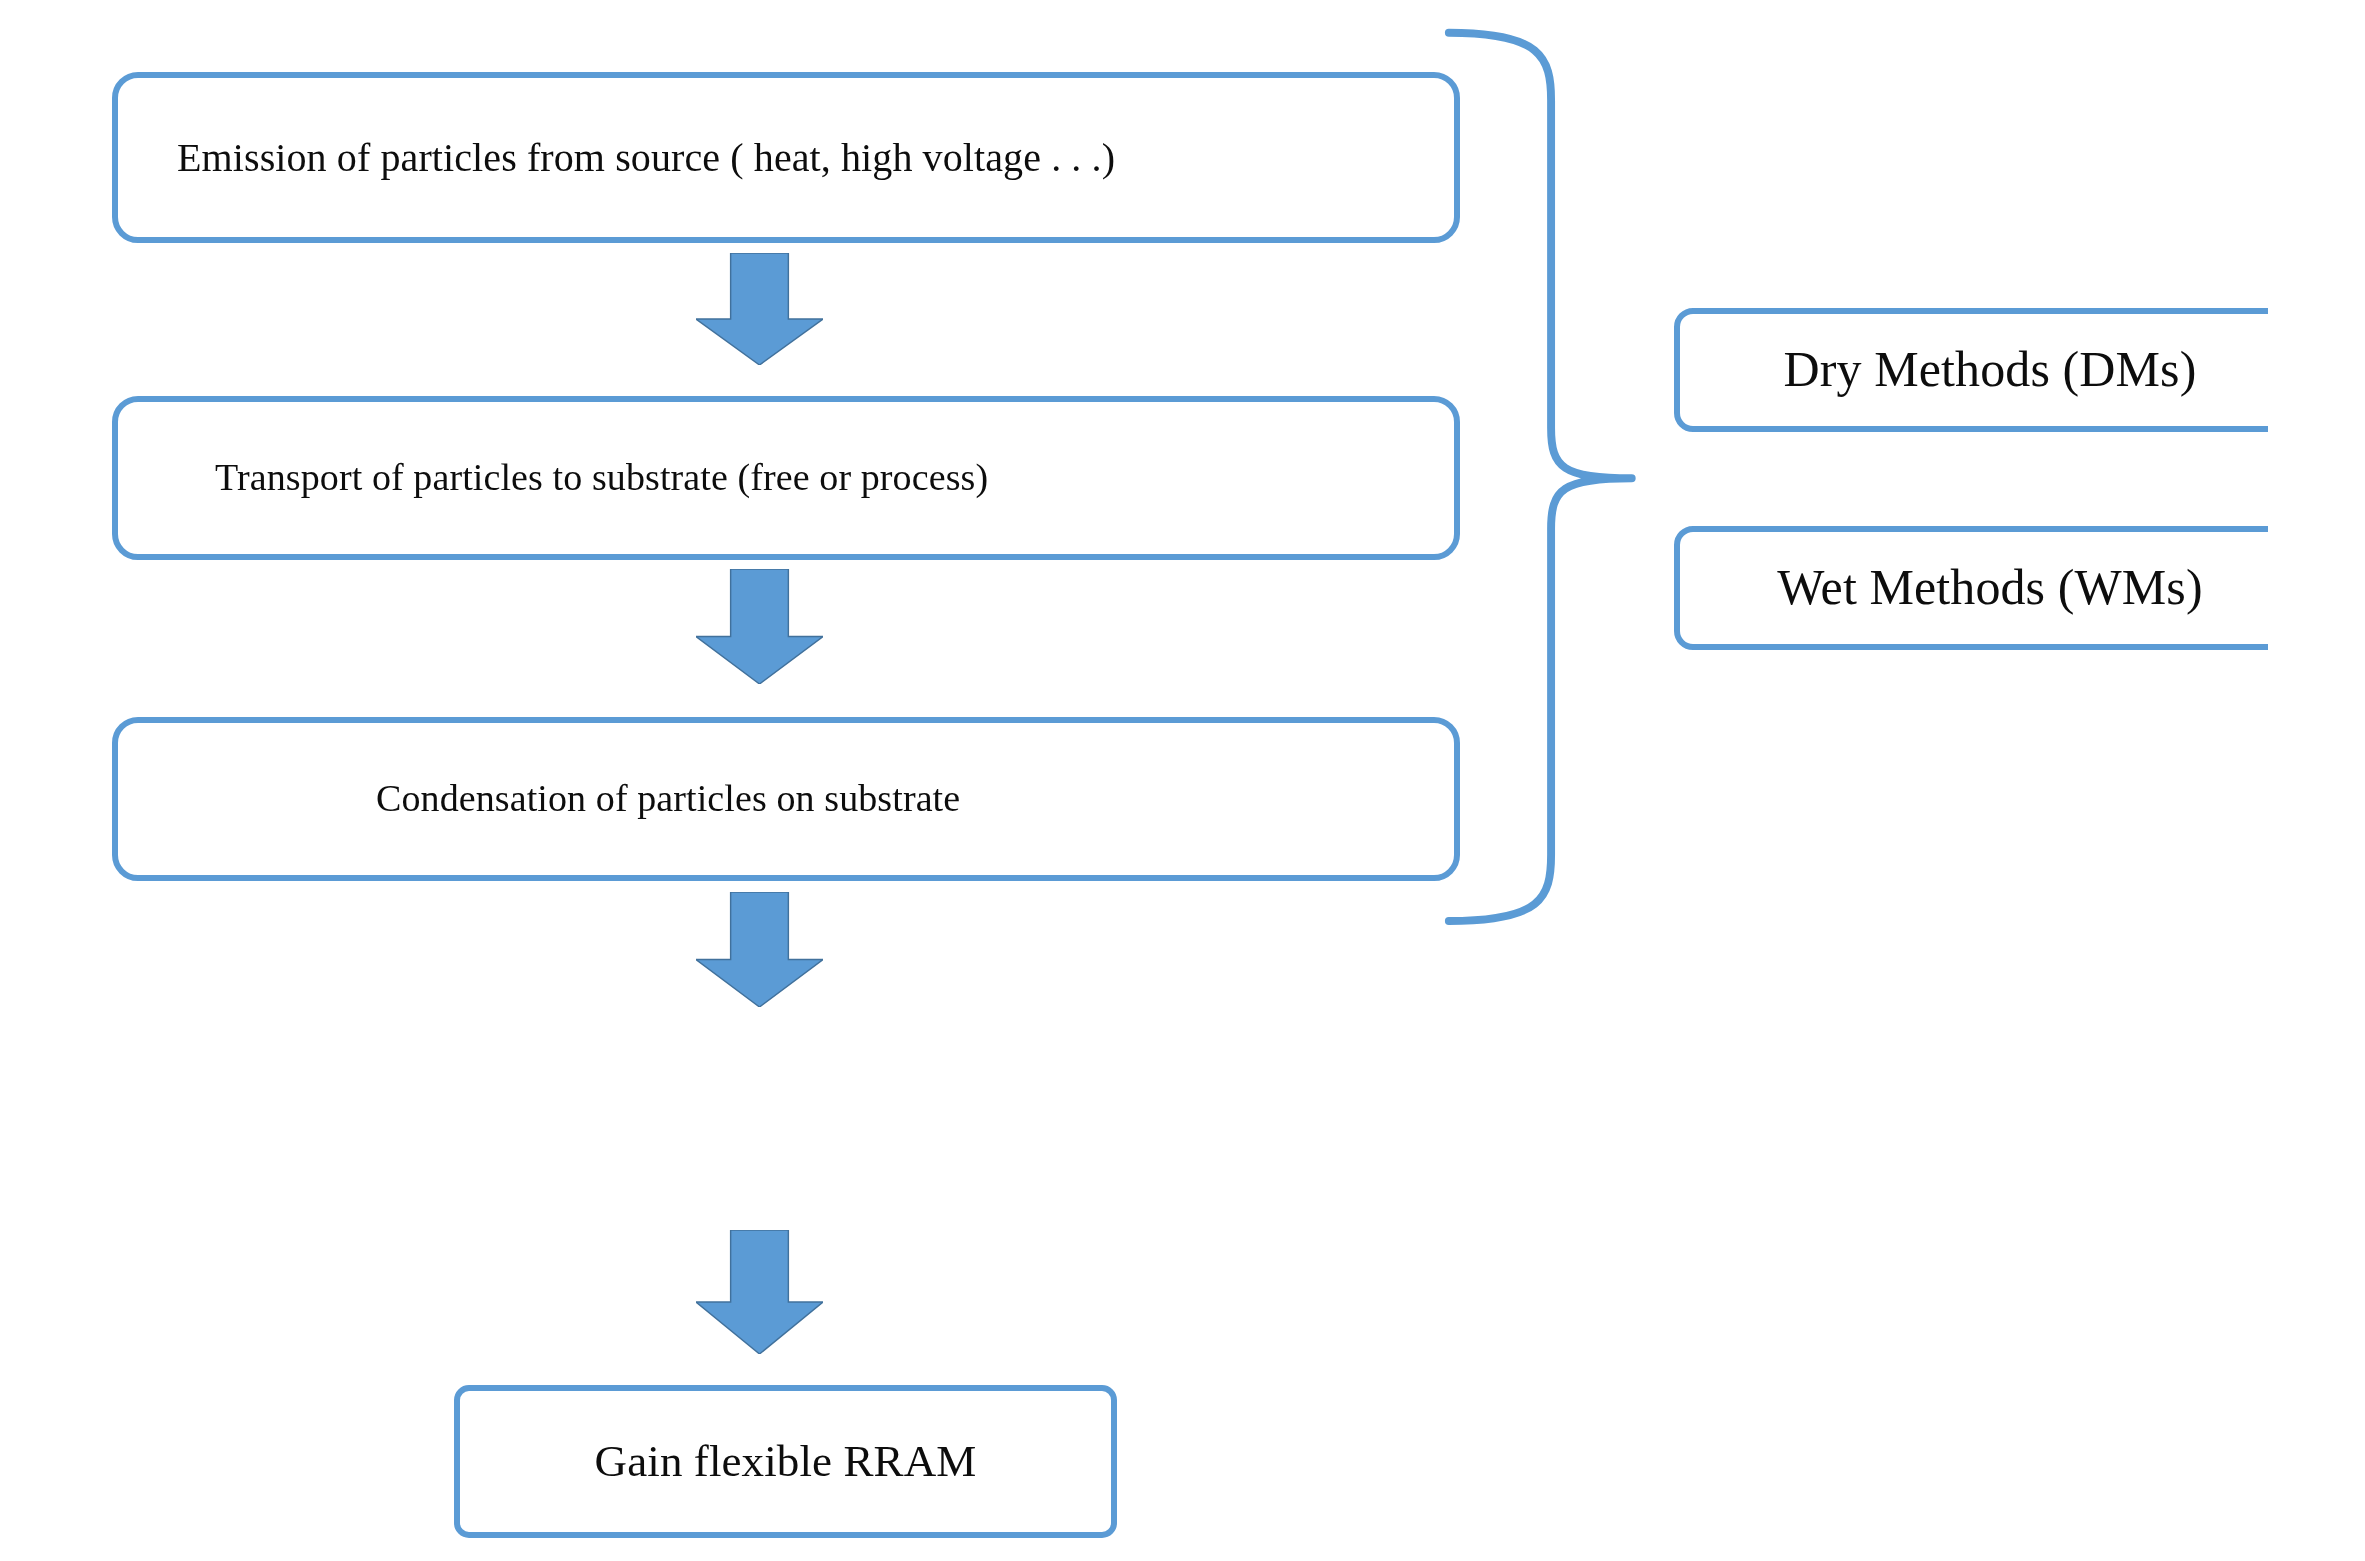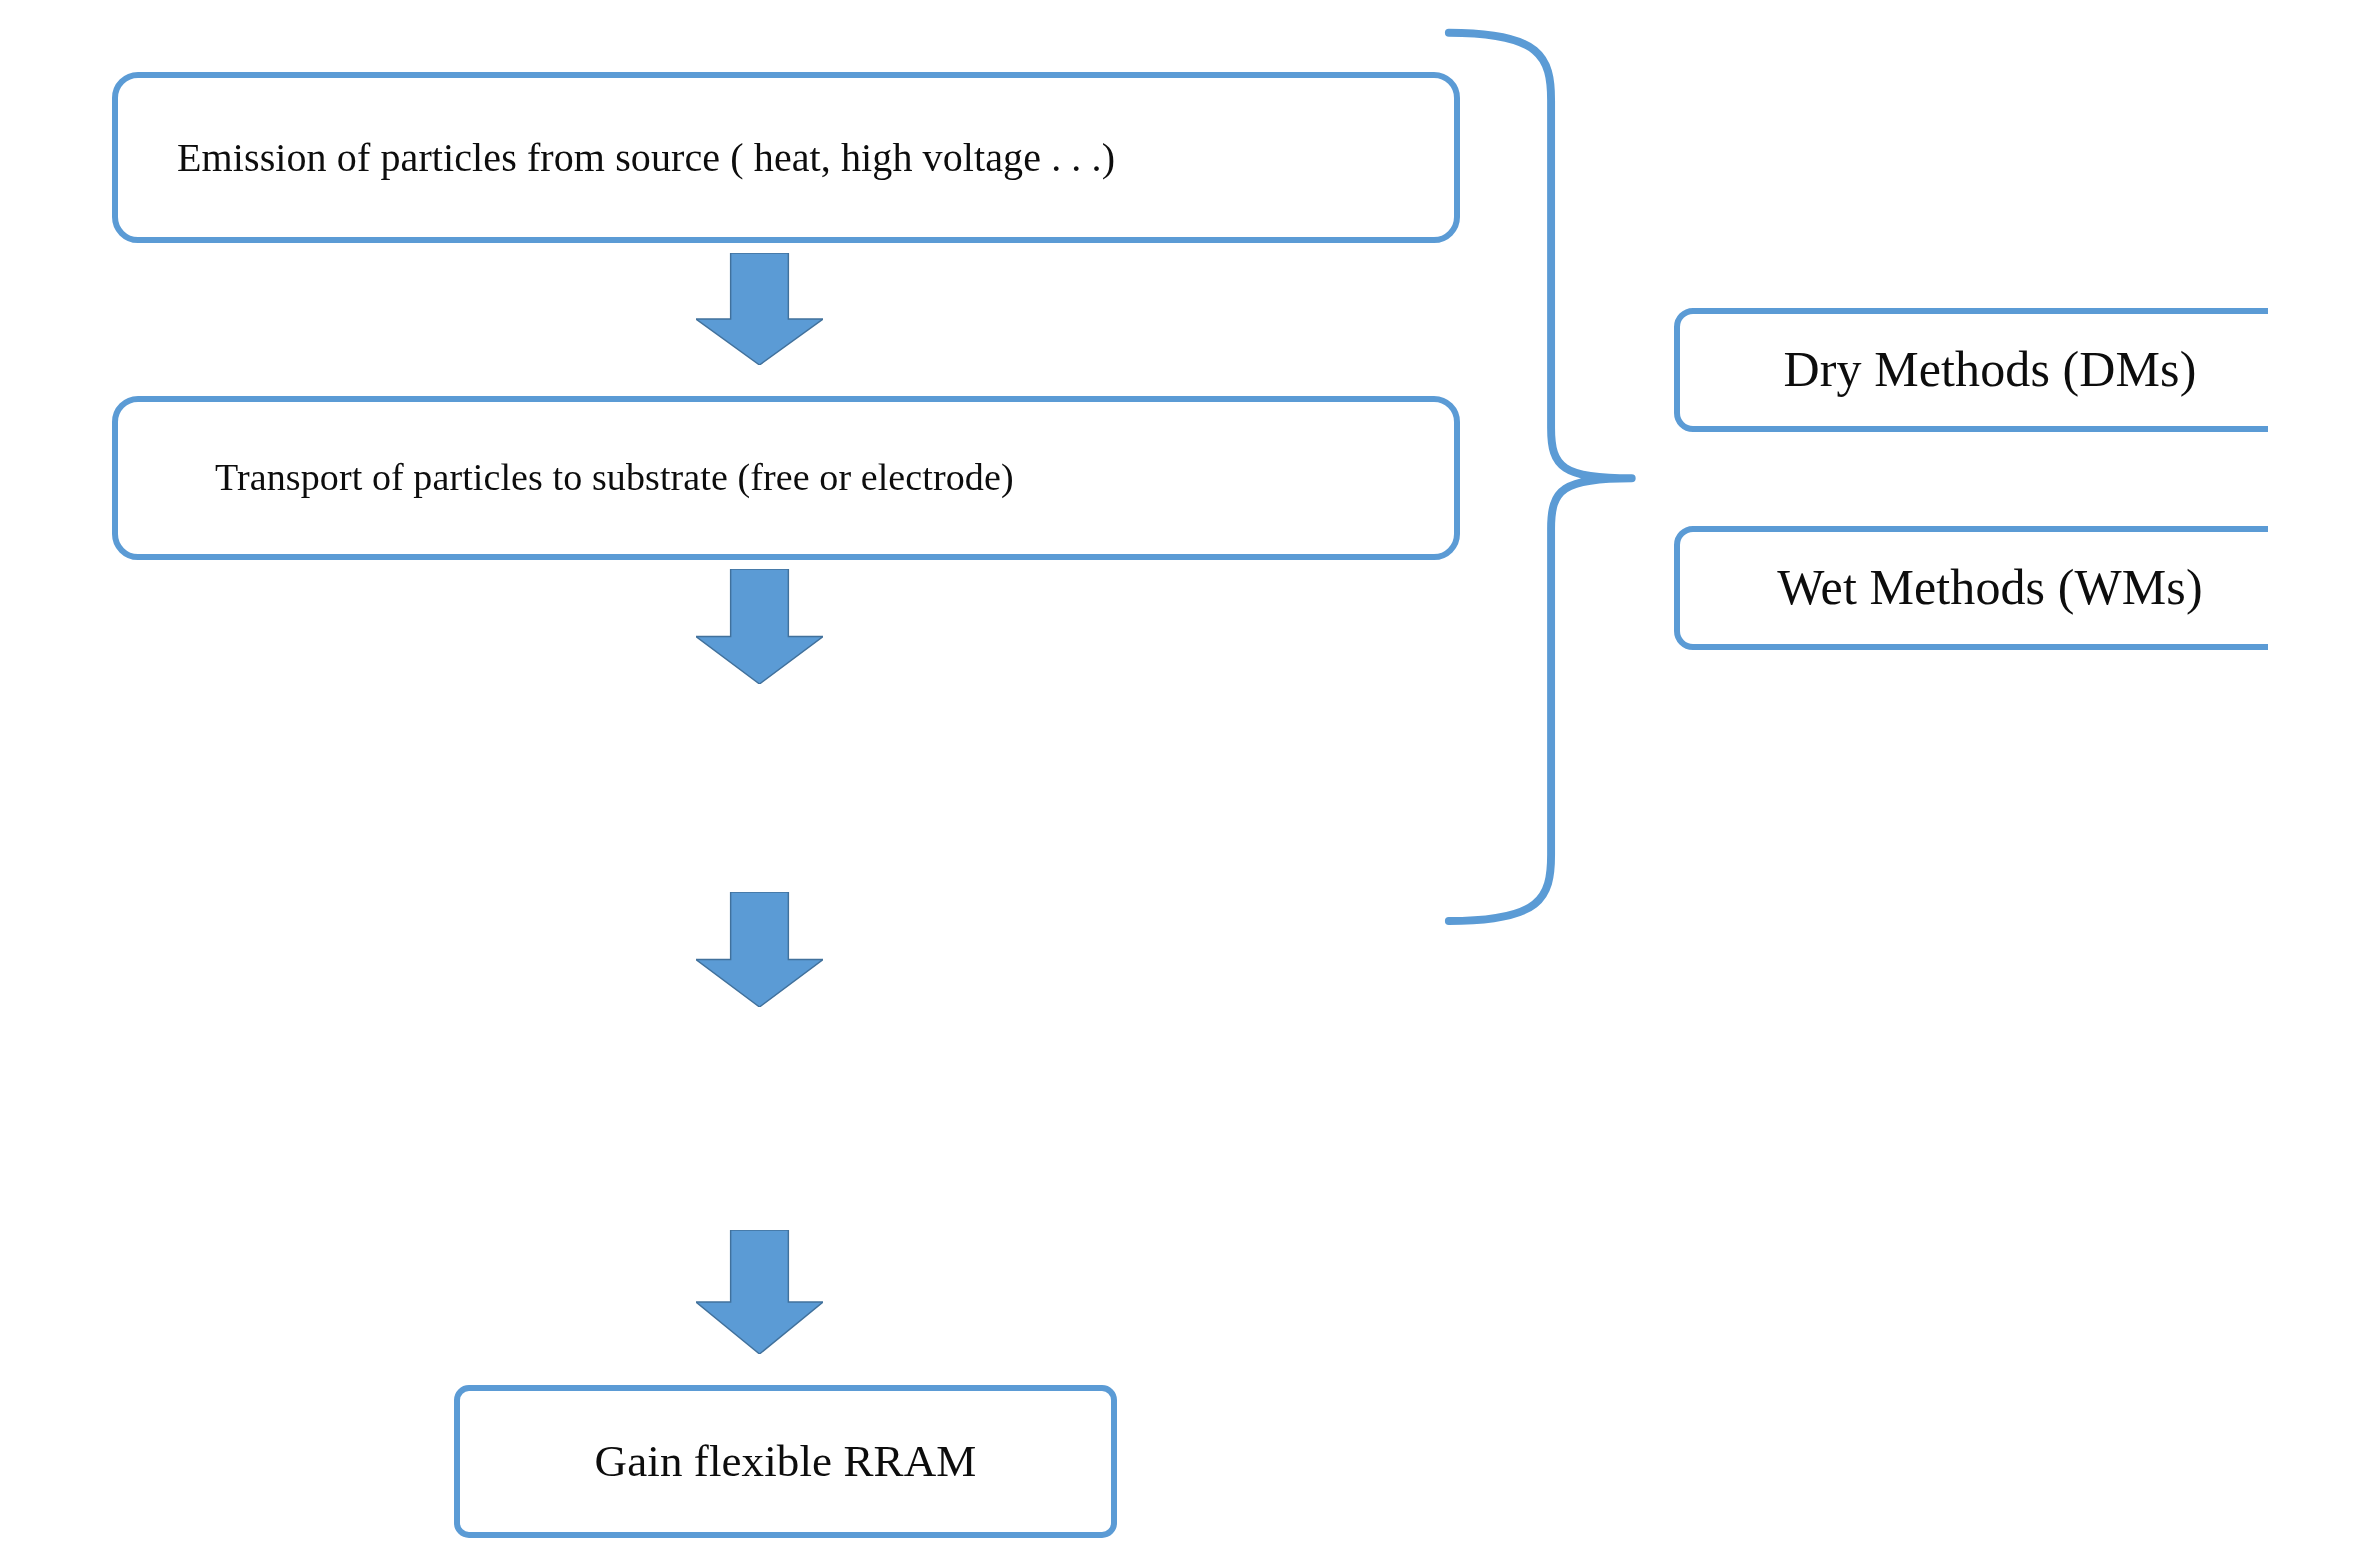--- a/index.html
+++ b/index.html
@@ -117,29 +117,32 @@
     <span class="node-label">Emission of particles from source ( heat, high voltage . . .)</span>
   </div>
 
   <div class="arrow" id="arrow-1">
     <svg viewBox="0 0 176 156" preserveAspectRatio="none">
       <polygon points="48,0 128,0 128,92 176,92 88,156 0,92 48,92" fill="#5B9BD5" stroke="#41719C" stroke-width="2"></polygon>
     </svg>
   </div>
 
   <div class="node" id="box-transport">
-    <span class="node-label">Transport of particles to substrate (free or electrode)</span>
+    <span class="node-label">Transport of particles to substrate (free or process)</span>
   </div>
 
   <div class="arrow" id="arrow-2">
     <svg viewBox="0 0 176 160" preserveAspectRatio="none">
       <polygon points="48,0 128,0 128,94 176,94 88,160 0,94 48,94" fill="#5B9BD5" stroke="#41719C" stroke-width="2"></polygon>
     </svg>
   </div>
 
+  <div class="node" id="box-condensation">
+    <span class="node-label">Condensation of particles on substrate</span>
+  </div>
 
   <div class="arrow" id="arrow-3">
     <svg viewBox="0 0 176 160" preserveAspectRatio="none">
       <polygon points="48,0 128,0 128,94 176,94 88,160 0,94 48,94" fill="#5B9BD5" stroke="#41719C" stroke-width="2"></polygon>
     </svg>
   </div>
 
 
   <div class="arrow" id="arrow-4">
     <svg viewBox="0 0 176 172" preserveAspectRatio="none">

